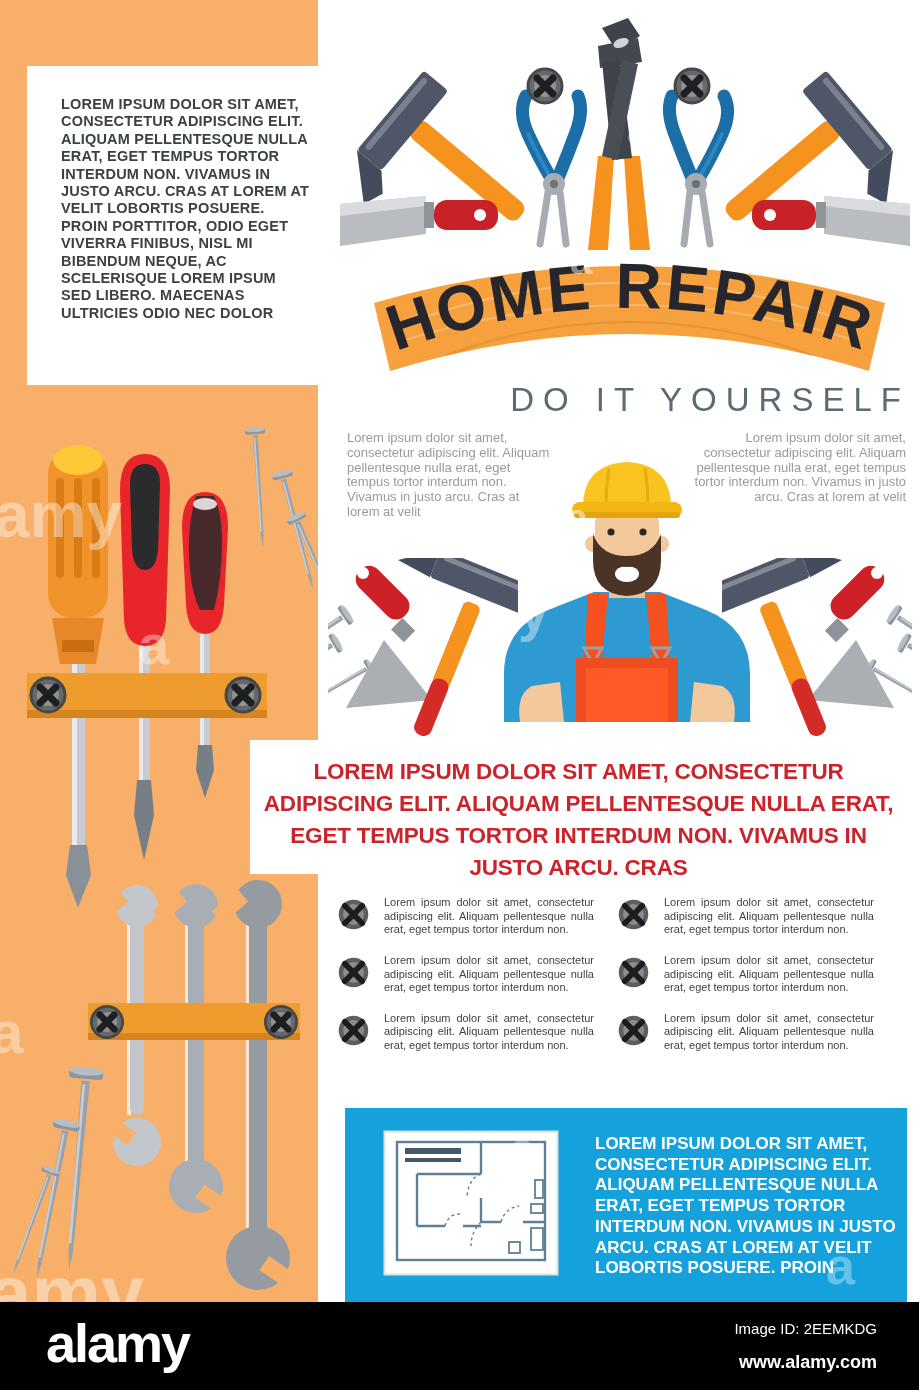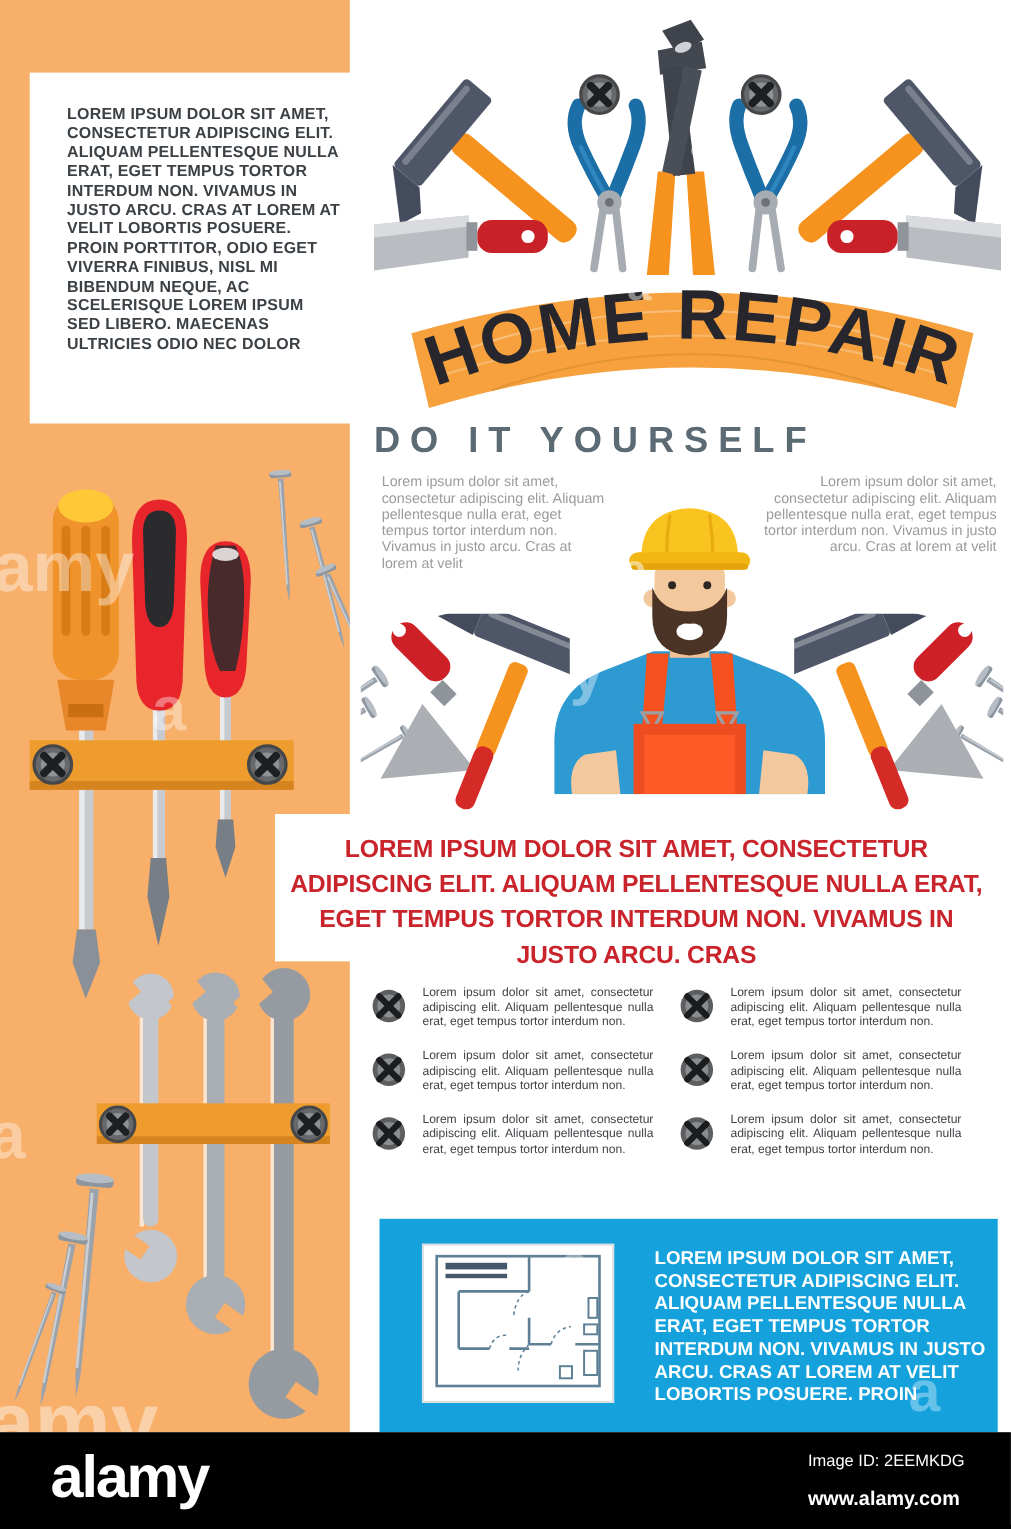--- a/index.html
+++ b/index.html
@@ -7,22 +7,22 @@
           font-family:"Liberation Sans",sans-serif;}
   .abs{position:absolute;}
   
   .orange-panel{left:0;top:0;width:318px;height:1302px;background:#F7AF69;}
   
   .intro-card{left:27px;top:66px;width:295px;height:319px;background:#ffffff;}
   .intro-card p{margin:0;padding:30px 12px 0 34px;font-size:14.5px;line-height:1.2;
                 font-weight:bold;color:#3C4146;letter-spacing:.2px;}
   
   .banner-svg{left:352px;top:243px;width:555px;height:136px;}
-  .diy{left:340px;top:381px;width:570px;text-align:left;font-size:33px;letter-spacing:9px;
-       color:#5B6A73;font-weight:700;}
+  .diy{left:340px;top:381px;width:570px;text-align:right;font-size:33px;letter-spacing:9px;
+       color:#5B6A73;font-weight:400;}
   
   .col-text{top:431px;font-size:13px;line-height:1.14;color:#9B9B9B;}
   .col-left{left:347px;width:205px;text-align:left;}
   .col-right{left:678px;width:228px;text-align:right;}
   
   .highlight-card{left:250px;top:740px;width:657px;height:134px;background:#ffffff;}
   .highlight-card p{margin:0;padding:16px 10px 0;font-size:22.5px;line-height:1.42;font-weight:bold;
                     color:#C9242B;text-align:center;letter-spacing:-.2px;}
   
   .bullet-col{top:896px;width:268px;}
@@ -32,21 +32,21 @@
   .bullet-item p{margin:0 0 0 14px;width:210px;font-size:11px;line-height:1.24;color:#3F4347;
                  text-align:justify;}
   
   .blueprint-panel{left:345px;top:1108px;width:562px;height:194px;background:#14A1DC;}
   .plan-card{left:38px;top:22px;width:176px;height:146px;}
   .blueprint-text{left:250px;top:26px;width:302px;font-size:17px;line-height:1.22;font-weight:bold;
                   color:#ffffff;}
   
   .footer-bar{left:0;top:1302px;width:919px;height:88px;background:#000000;}
   .brand{left:46px;top:10px;font-size:54px;font-weight:bold;color:#ffffff;letter-spacing:-2px;}
-  .footer-meta{right:42px;top:18px;color:#ffffff;}
+  .footer-meta{right:42px;top:18px;text-align:right;color:#ffffff;}
   .footer-meta .id{font-size:15px;font-weight:400;}
   .footer-meta .url{font-size:18px;font-weight:bold;margin-top:15px;}
   
   .wm{position:absolute;color:#ffffff;font-weight:bold;pointer-events:none;}
   .wm0{left:-6px;top:478px;font-size:64px;opacity:.40;}
   .wm1{left:138px;top:612px;font-size:56px;opacity:.38;}
   .wm2{left:-10px;top:998px;font-size:60px;opacity:.38;}
   .wm3{left:-12px;top:1248px;font-size:78px;opacity:.42;}
   .wm4{left:570px;top:238px;font-size:40px;opacity:.45;}
   .wm5{left:565px;top:495px;font-size:42px;opacity:.5;}

